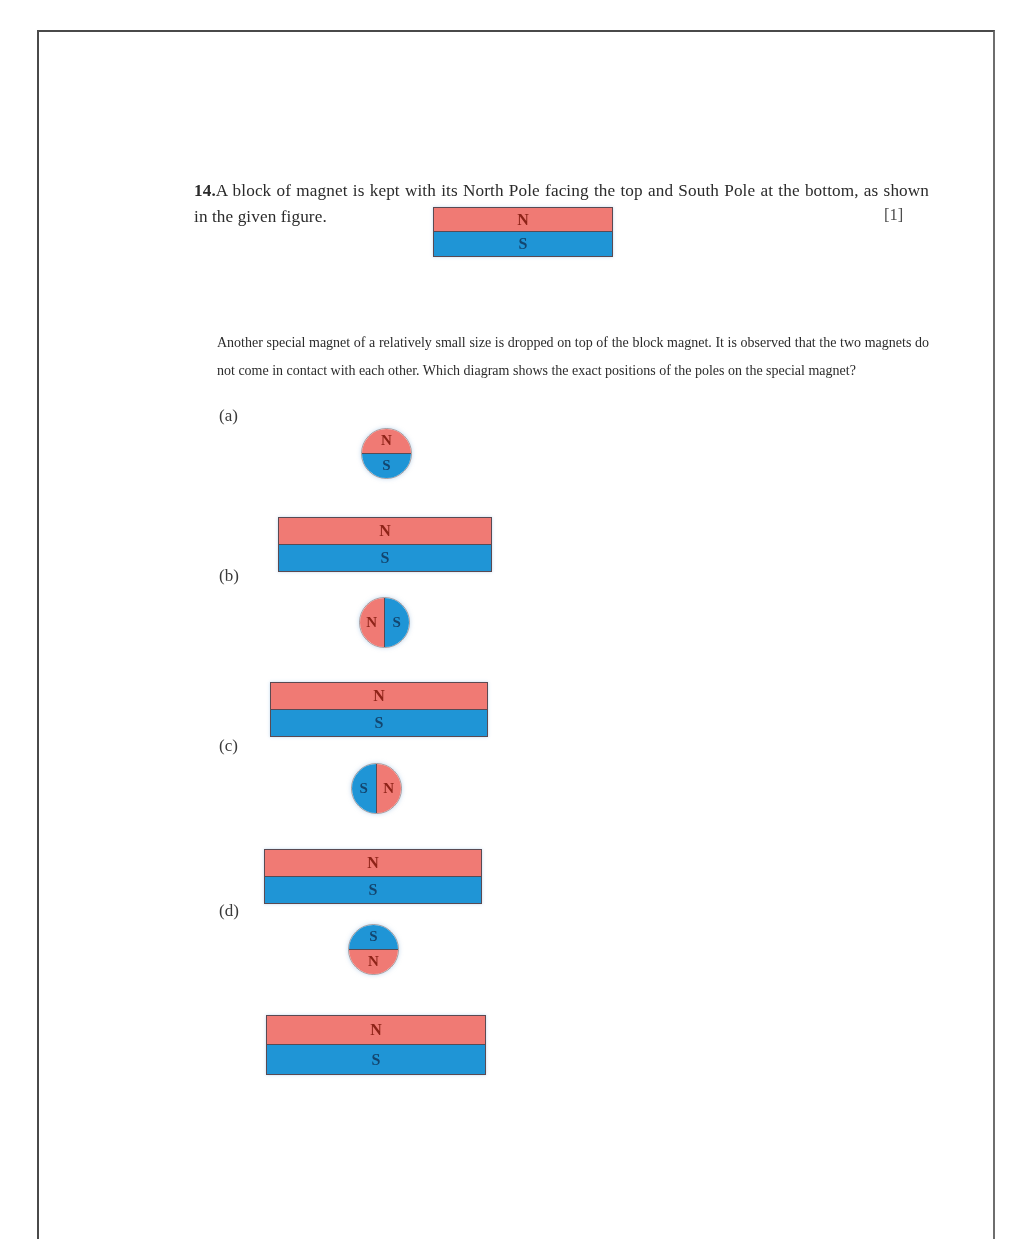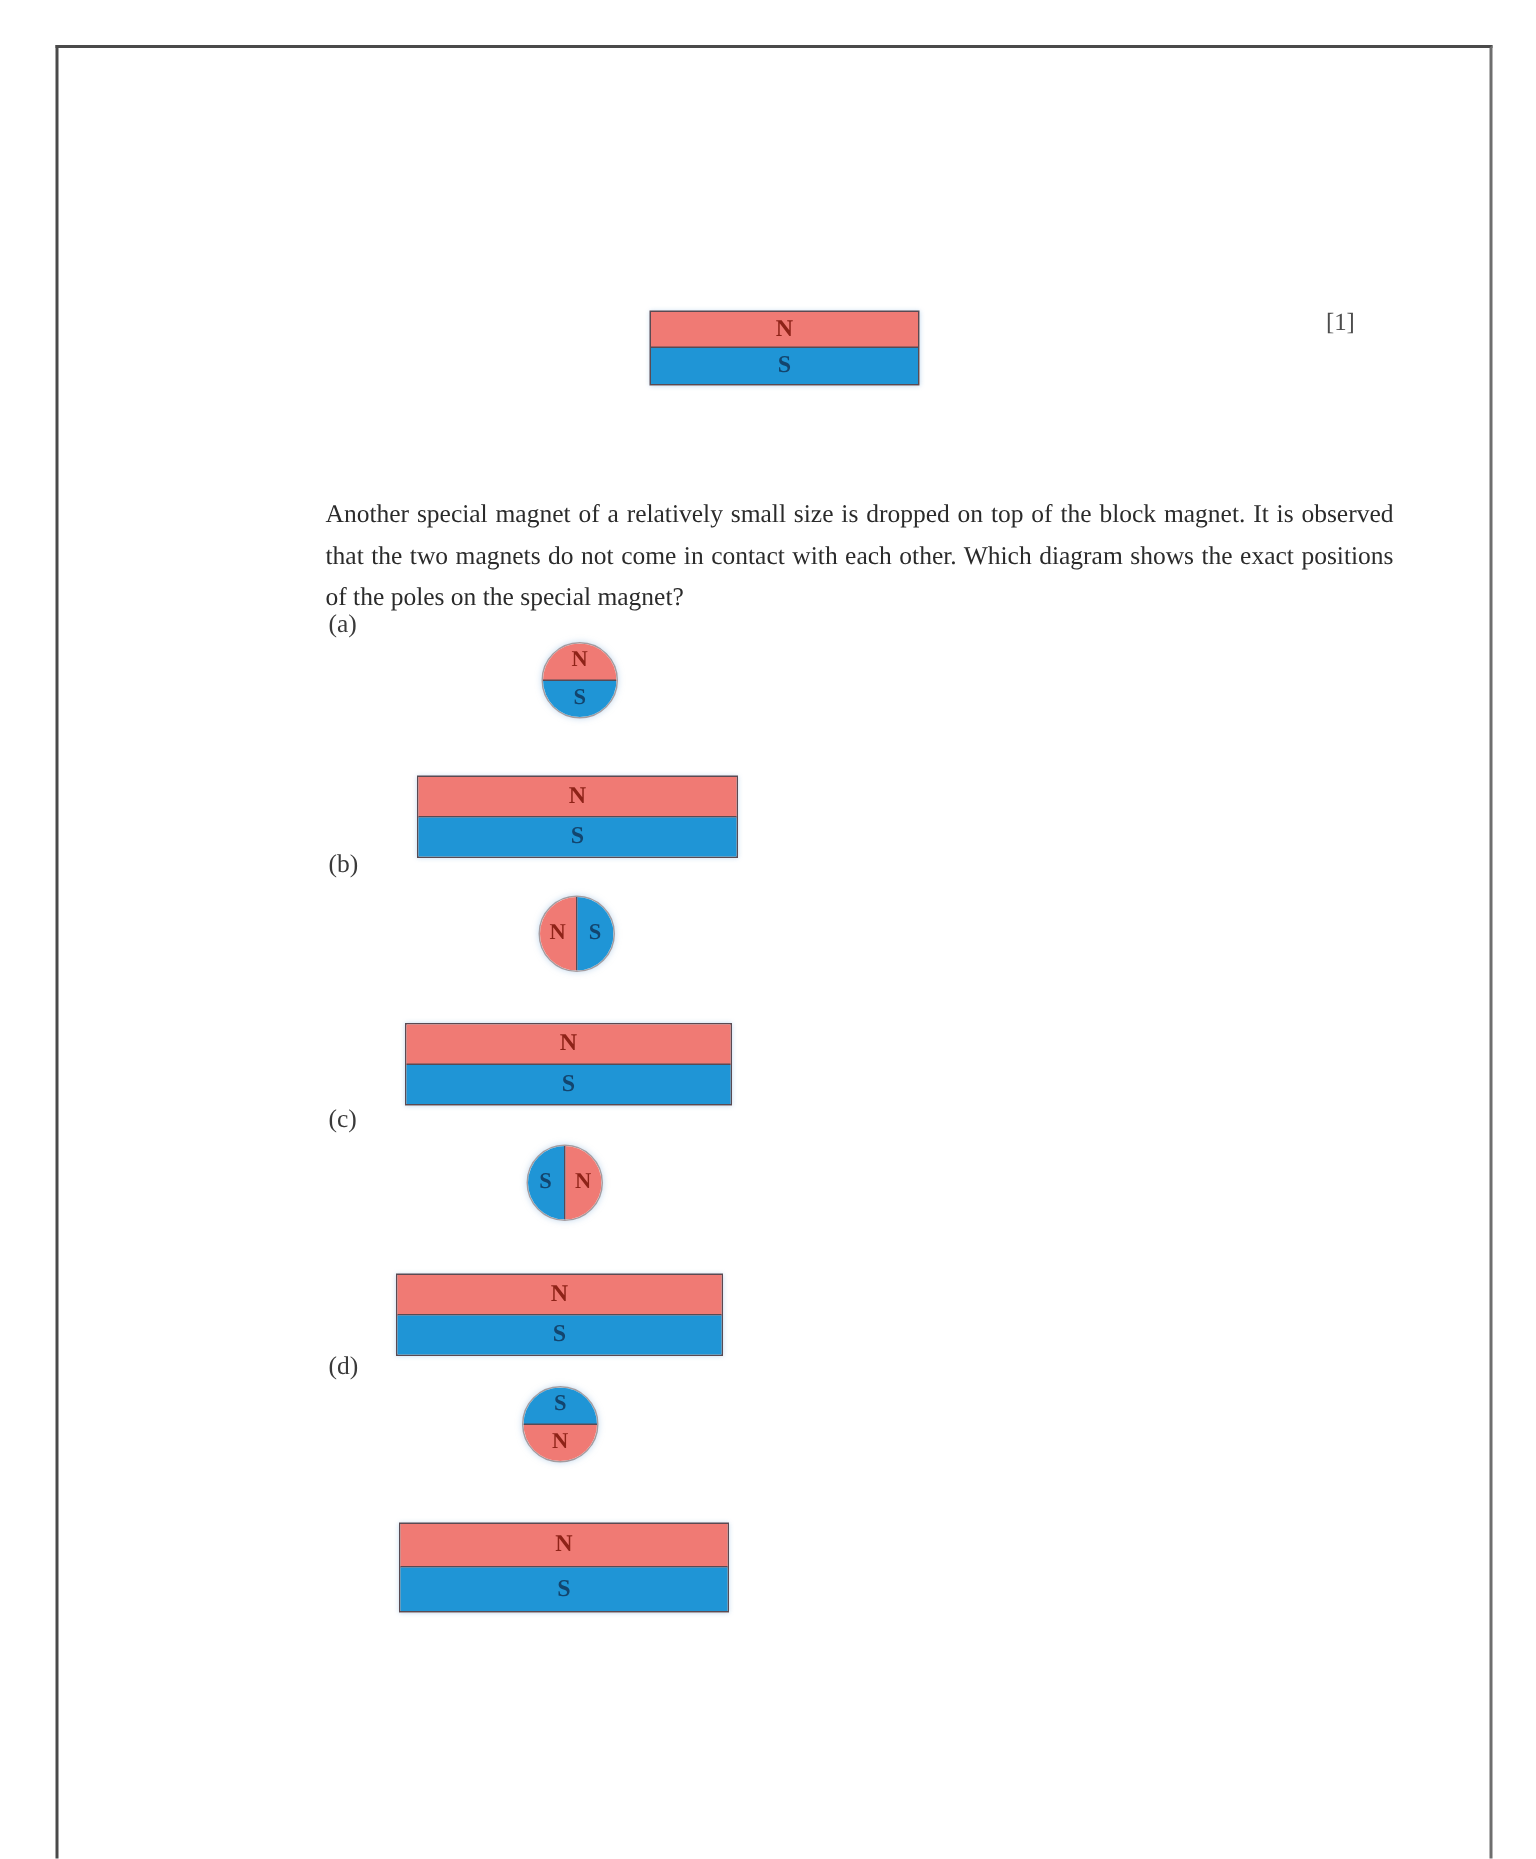--- a/index.html
+++ b/index.html
@@ -83,21 +83,21 @@
     color: #13456e;
   }
 
   
   #paragraph-2 {
     position: absolute;
     left: 178px;
     top: 297px;
     width: 712px;
     text-align: justify;
-    font-size: 17px;
+    font-size: 14px;
     line-height: 27.5px;
   }
 
   
   .option-label {
     position: absolute;
     left: 180px;
     font-size: 17px;
     color: #3a3a3a;
   }
@@ -147,20 +147,23 @@
   }
   .magnet-circle.vertical .half:first-child {
     border-right: 1.5px solid #574a55;
   }
 </style>
 </head>
 <body>
 
 <div id="page-frame">
 
+  <div id="question-block">
+    <div class="q-line1"><span class="q-number">14.</span><span>A block of magnet is kept with its North Pole facing the top and South Pole at the bottom, as shown in the given figure.</span></div>
+  </div>
 
   <div id="q-mark">[1]</div>
 
   <div class="magnet-bar" style="left:394px; top:175px; width:180px; height:50px;">
     <div class="pole-n">N</div>
     <div class="pole-s">S</div>
   </div>
 
   <div id="paragraph-2">Another special magnet of a relatively small size is dropped on top of the block magnet. It is observed that the two magnets do not come in contact with each other. Which diagram shows the exact positions of the poles on the special magnet?</div>
 

